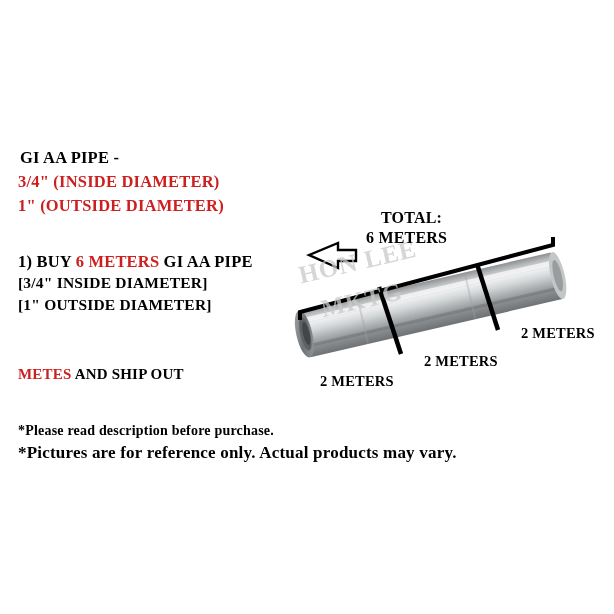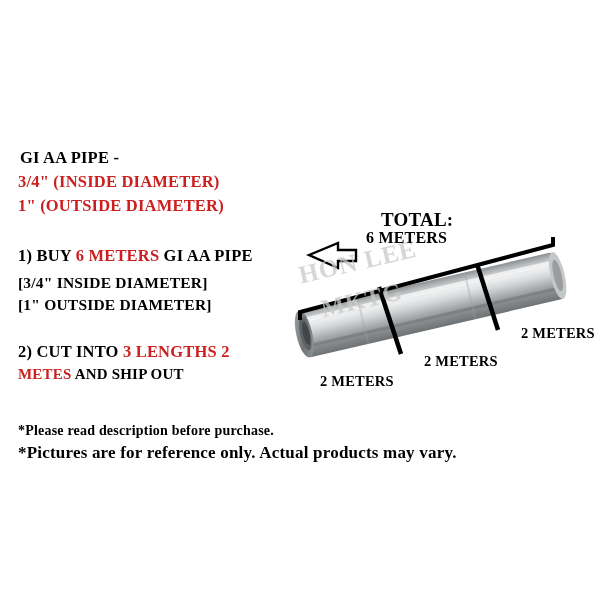--- a/index.html
+++ b/index.html
@@ -24,32 +24,32 @@
     color: #000000;
     white-space: nowrap;
     letter-spacing: 0.2px;
   }
   .red { color: #cc1f1f; }
 
   .line-1 { left: 20px; top: 148px; font-size: 16.5px; }
   .line-2 { left: 18px; top: 172px; font-size: 16.5px; }
   .line-3 { left: 18px; top: 196px; font-size: 16.5px; }
 
-  .line-4 { left: 18px; top: 246px; font-size: 16.5px; }
+  .line-4 { left: 18px; top: 252px; font-size: 16.5px; }
   .line-5 { left: 18px; top: 274px; font-size: 15.5px; }
   .line-6 { left: 18px; top: 296px; font-size: 15.5px; }
 
   .line-7 { left: 18px; top: 342px; font-size: 16.5px; }
   .line-8 { left: 18px; top: 366px; font-size: 15px; }
 
   .note-1 { left: 18px; top: 423px; font-size: 14px; }
   .note-2 { left: 18px; top: 443px; font-size: 17px; }
 
   
-  .total-1 { left: 381px; top: 209px; font-size: 19px; }
+  .total-1 { left: 381px; top: 209px; font-size: 16px; }
   .total-2 { left: 366px; top: 229px; font-size: 16px; }
 
   .lbl-2m-right  { left: 521px; top: 325px; font-size: 14.5px; }
   .lbl-2m-mid    { left: 424px; top: 353px; font-size: 14.5px; }
   .lbl-2m-left   { left: 320px; top: 373px; font-size: 14.5px; }
 
   
   .watermark {
     position: absolute;
     left: 296px;
@@ -139,23 +139,20 @@
   <div class="txt line-1">GI AA PIPE -</div>
   <div class="txt line-2 red">3/4" (INSIDE DIAMETER)</div>
   <div class="txt line-3 red">1" (OUTSIDE DIAMETER)</div>
 
   <div class="txt line-4">
     <span>1) BUY </span><span class="red">6 METERS</span><span> GI AA PIPE</span>
   </div>
   <div class="txt line-5">[3/4" INSIDE DIAMETER]</div>
   <div class="txt line-6">[1" OUTSIDE DIAMETER]</div>
 
-  <div class="txt line-7">
-    <span>2) CUT INTO </span><span class="red">3 LENGTHS 2</span>
-  </div>
   <div class="txt line-8">
     <span class="red">METES</span><span> AND SHIP OUT</span>
   </div>
 
   <div class="txt note-1">*Please read description before purchase.</div>
   <div class="txt note-2">*Pictures are for reference only. Actual products may vary.</div>
 
   <div class="txt total-1">TOTAL:</div>
   <div class="txt total-2">6 METERS</div>
 

